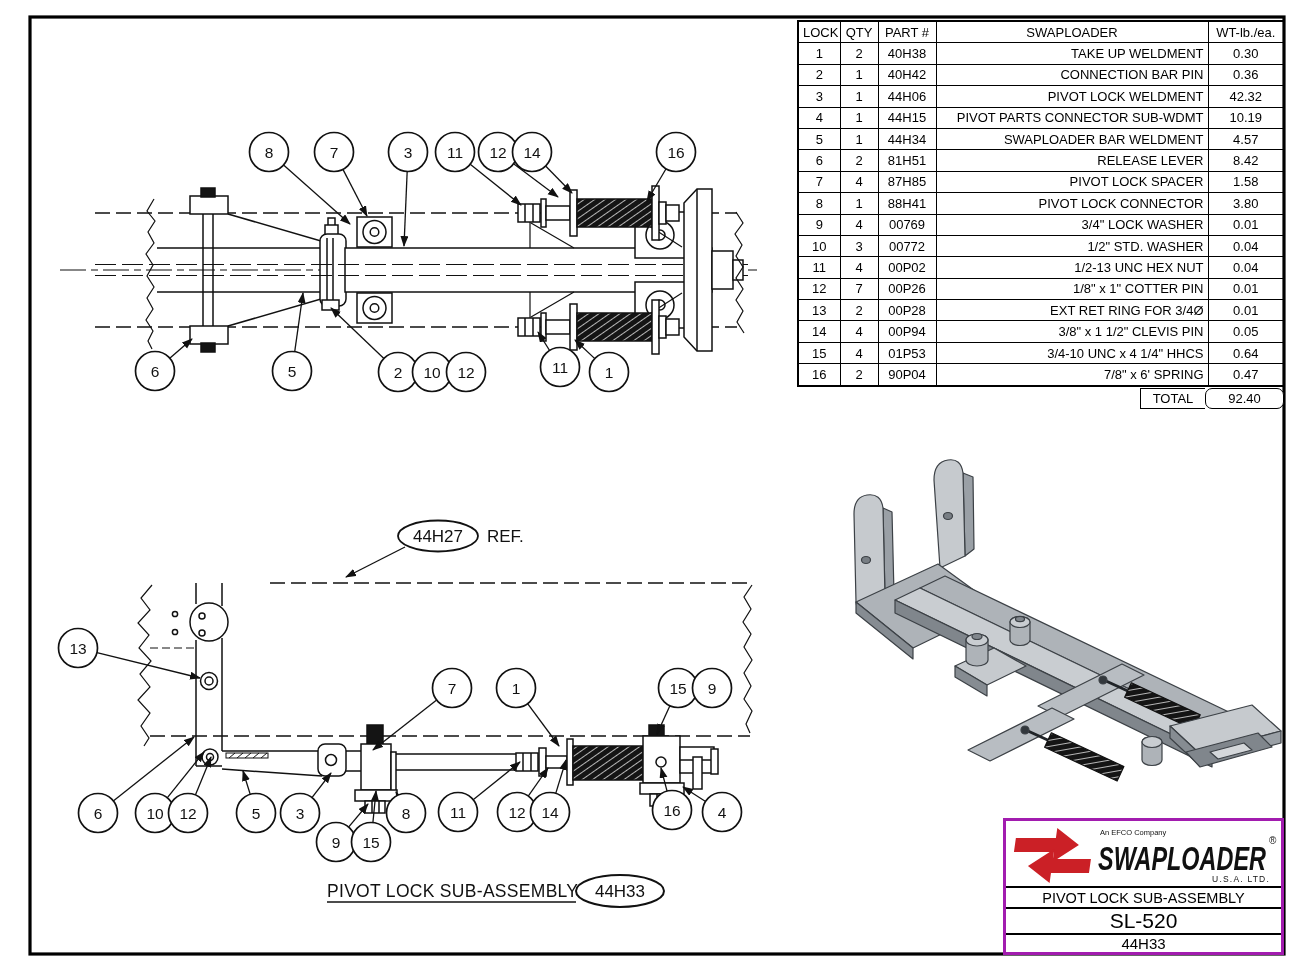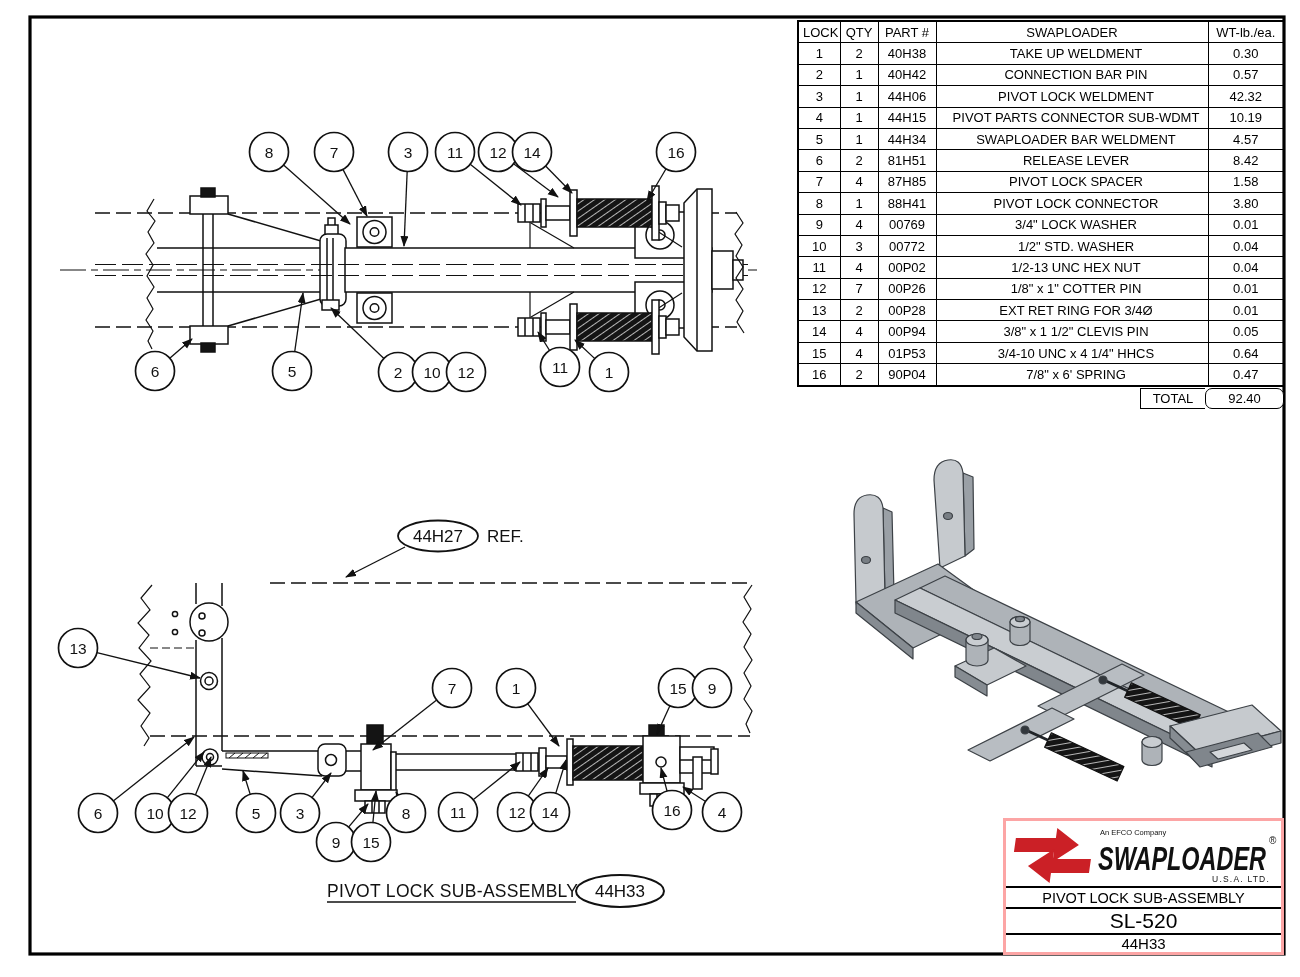--- a/index.html
+++ b/index.html
@@ -7,31 +7,31 @@
          font-family:"Liberation Sans",sans-serif;color:#000;overflow:hidden;}
   svg text{font-family:"Liberation Sans",sans-serif;fill:#111;}
   .sheet svg.art{position:absolute;left:0;top:0;}
 
   
   .ptable{position:absolute;left:797px;top:20px;width:486px;border-collapse:collapse;
           table-layout:fixed;font-size:13px;line-height:1;}
   .ptable th,.ptable td{border:1.5px solid #000;padding:0 4px;height:20.4px;
           text-align:center;font-weight:normal;white-space:nowrap;overflow:hidden;}
   .ptable .ttl{font-size:13.5px;height:21px;}
-  .ptable td.desc{text-align:center;padding-left:12px;}
+  .ptable td.desc{text-align:right;padding-left:12px;}
   .ptable{border:2px solid #000;}
   .total-row{position:absolute;left:1140px;top:388px;display:flex;font-size:13px;}
   .total-row .cell{border:1.8px solid #000;height:19px;display:flex;align-items:center;
           justify-content:center;background:#fff;}
   .total-row .lbl{width:64px;border-right:none;}
   .total-row .val{width:77px;border-radius:7px;}
 
   
   .tblock{position:absolute;left:1003px;top:818px;width:281px;height:137px;
-          border:3px solid #fca5a5;box-sizing:border-box;display:flex;flex-direction:column;
+          border:3px solid #a21caf;box-sizing:border-box;display:flex;flex-direction:column;
           background:#fff;}
   .tblock .logo{height:67px;display:flex;align-items:center;justify-content:center;}
   .tblock .row{border-top:2.5px solid #000;flex:0 0 auto;display:flex;align-items:center;
           justify-content:center;background:#fff;}
   .tblock .r2{height:19px;font-size:14.5px;}
   .tblock .r3{height:24px;font-size:21px;}
   .tblock .r4{flex:1;font-size:15px;}
 </style>
 </head>
 <body>
@@ -376,21 +376,21 @@
           <td>2</td>
           <td>40H38</td>
           <td class="desc">TAKE UP WELDMENT</td>
           <td>0.30</td>
         </tr>
         <tr>
           <td>2</td>
           <td>1</td>
           <td>40H42</td>
           <td class="desc">CONNECTION BAR PIN</td>
-          <td>0.57</td>
+          <td>0.36</td>
         </tr>
         <tr>
           <td>3</td>
           <td>1</td>
           <td>44H06</td>
           <td class="desc">PIVOT LOCK WELDMENT</td>
           <td>42.32</td>
         </tr>
         <tr>
           <td>4</td>

